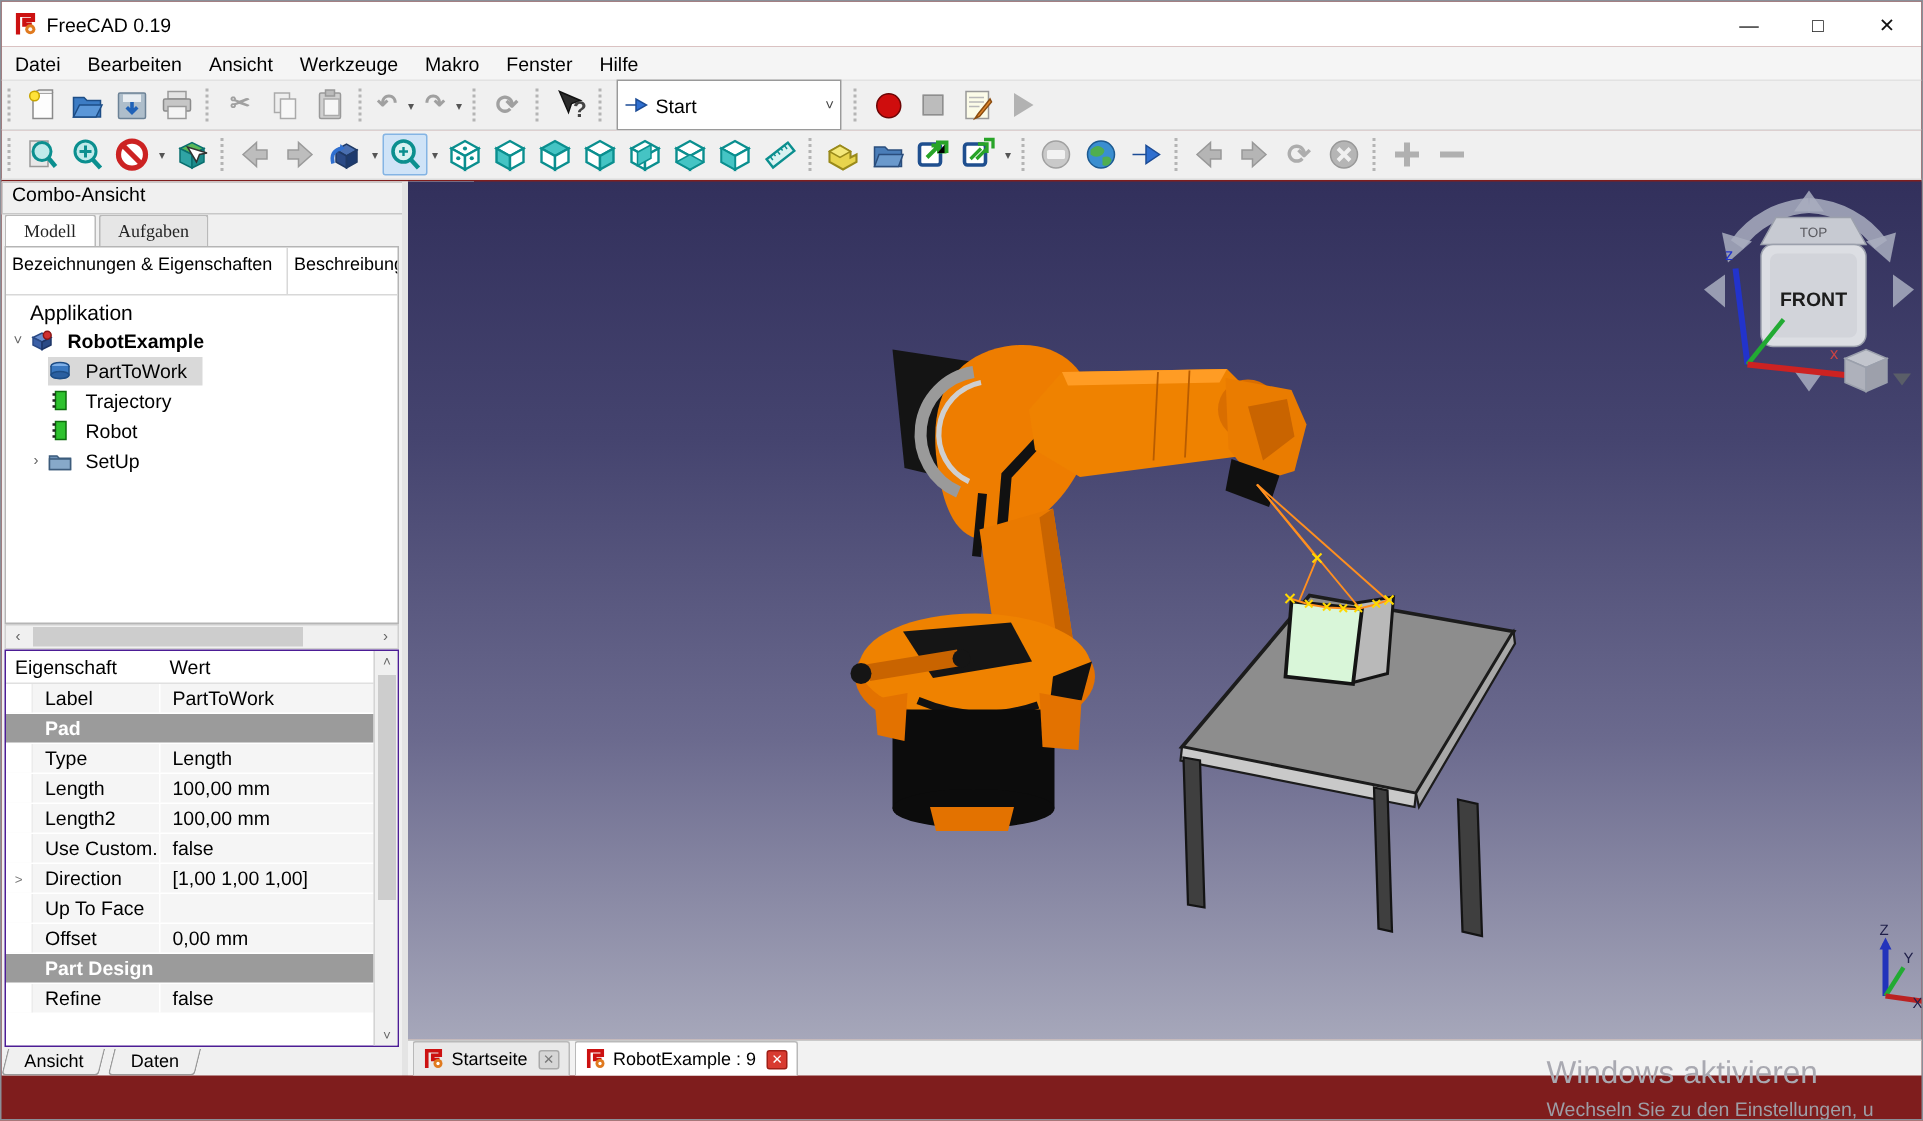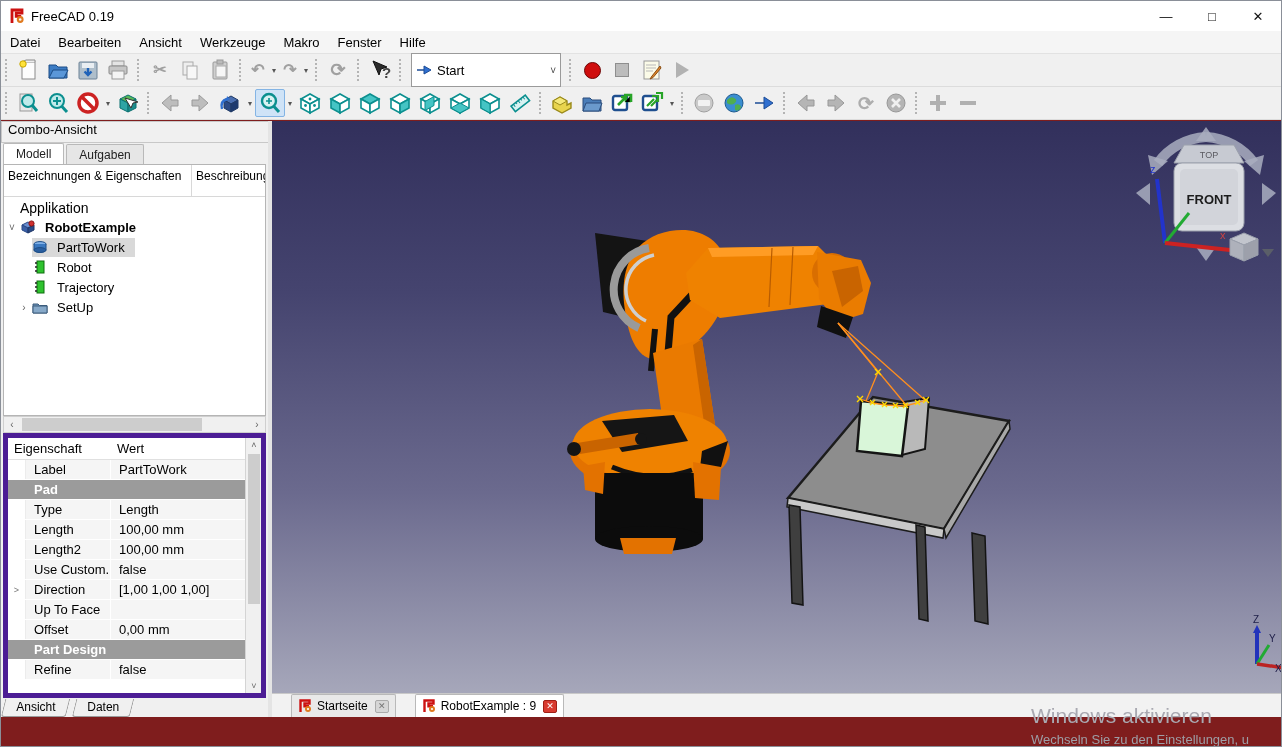--- a/index.html
+++ b/index.html
@@ -33,21 +33,21 @@
   .rec-dot { width:17px; height:17px; border-radius:50%; background:#cf0d0d; border:1px solid #6d0505; }
   .stop-sq { width:14px; height:14px; background:#bcbcbc; border:1px solid #8e8e8e; }
   .play-tri { width:0; height:0; border-left:13px solid #b2b2b2; border-top:8px solid transparent; border-bottom:8px solid transparent; }
 
   
   .panel { left:0; top:120px; width:267px; height:596px; background:#f0f0f0; }
   .panel-header { left:0; top:0; width:315px; height:22px; display:flex; border:1px solid #c8c8c8; background:#f0f0f0; }
   .panel-header .ph-title { font-size:13px; color:#000; margin-left:6px; flex:1; }
   .ph-btn { width:18px; height:16px; display:flex; align-items:center; justify-content:center; font-size:11px; color:#333; }
   .float-glyph { width:9px; height:8px; border:1px solid #444; border-top:2px solid #444; position:relative; }
-  .ptabs { left:2px; top:22px; height:21px; display:flex; align-items:center; }
+  .ptabs { left:2px; top:22px; height:21px; display:flex; align-items:flex-start;font-family:Liberation Serif, serif; }
   .ptab { font-size:12px; padding:3px 12px 2px; border:1px solid #b9b9b9; border-bottom:none; background:#e6e6e6; color:#222; margin-right:2px; border-radius:2px 2px 0 0; }
   .ptab.active { background:#fff; height:21px; }
 
   .treebox { left:2px; top:43px; width:263px; height:252px; background:#fff; border:1px solid #b5b5b5; overflow:hidden; }
   .tree-header { display:flex; height:32px; border-bottom:1px solid #d8d8d8; font-size:12px; color:#000; }
   .tree-header > div { padding:4px 4px 0 4px; overflow:hidden; white-space:nowrap; }
   .th1 { width:188px; border-right:1px solid #d8d8d8; }
   .th2 { flex:1; }
   .tree-row { display:flex; align-items:center; height:20px; font-size:13px; color:#000; white-space:nowrap; }
   .tree-row .exp { width:16px; text-align:center; color:#666; font-size:10px; }
@@ -55,21 +55,21 @@
   .tree-label { padding:1px 4px; }
   .tree-row.selected .sel { background:#d9d9d9; display:flex; align-items:center; padding:1px 6px 1px 0; }
   .app-row { font-size:14px; padding:3px 0 1px 16px; }
   .bold { font-weight:bold; }
   .indent1 { margin-left:12px; }
 
   .hscroll { left:2px; top:295px; width:263px; height:17px; background:#f0f0f0; border:1px solid #cfcfcf; display:flex; align-items:center; }
   .sb-arrow { width:16px; text-align:center; font-size:10px; color:#666; }
   .hthumb { height:13px; background:#cdcdcd; width:180px; margin-left:2px; }
 
-  .propgrid { left:2px; top:312px; width:263px; height:265px; background:#fff; border:5px solid #4c1d95; overflow:hidden; }
+  .propgrid { left:2px; top:312px; width:263px; height:265px; background:#fff; border:1px solid #4c1d95; overflow:hidden; }
   .pg-inner { position:absolute; left:0; top:0; width:247px; }
   .pg-header { display:flex; height:22px; font-size:13px; color:#000; border-bottom:1px solid #e0e0e0; }
   .pg-header > div { padding:3px 6px; }
   .pg-h1 { width:103px; } .pg-h2 { flex:1; }
   .pg-row { display:flex; height:20px; font-size:13px; color:#000; background:#f5f5f5; border-bottom:1px solid #fff; }
   .pg-row .gut { width:18px; background:#fff; border-right:1px solid #ececec; font-size:9px; color:#777; text-align:center; line-height:20px; }
   .pg-row .k { width:85px; padding:2px 4px 0 8px; overflow:hidden; white-space:nowrap; border-right:1px solid #fff; }
   .pg-row .v { flex:1; padding:2px 4px 0 8px; overflow:hidden; white-space:nowrap; }
   .pg-row.group { background:#9b9b9b; color:#fff; font-weight:bold; }
   .pg-row.group .g { padding:2px 4px 0 26px; }
@@ -81,21 +81,21 @@
   .btab { font-size:12px; color:#000; border:1px solid #9a9a9a; border-top:none; padding:1px 12px 2px; background:#f0f0f0; transform:skewX(-14deg); margin-right:6px; border-radius:0 0 3px 3px; }
   .btab span { display:inline-block; transform:skewX(14deg); }
 
   
   .splitter { left:267px; top:120px; width:4px; height:596px; background:#e4e4e4; }
 
   
   .vpcol { left:271px; top:120px; width:1011px; height:596px; }
   .scene { left:0; top:0; width:1011px; height:572px; background:linear-gradient(#32305c 0%, #45446f 30%, #6b6a8e 65%, #a6a7ba 100%); overflow:hidden; }
   .mditabs { left:0; top:572px; width:1011px; height:24px; background:#f2f2f2; border-top:1px solid #c9c9c9; display:flex; align-items:flex-end; }
-  .mtab { display:flex; align-items:center; height:23px; border:1px solid #b9b9b9; border-bottom:none; background:#e9e9e9; padding:0 6px; margin-left:19px; font-size:12px; color:#000; border-radius:2px 2px 0 0; }
+  .mtab { display:flex; align-items:center; height:23px; border:1px solid #b9b9b9; border-bottom:none; background:#e9e9e9; padding:0 6px; margin-left:3px; font-size:12px; color:#000; border-radius:2px 2px 0 0; }
   .mtab.active { background:#fff; }
   .mtab .fc-ico { margin:0 5px 0 0; width:14px; height:14px; }
   .mclose { width:14px; height:13px; margin-left:7px; font-size:9px; display:flex; align-items:center; justify-content:center; border-radius:2px; }
   .mclose.gray { background:#d6d6d6; border:1px solid #aaa; color:#777; }
   .mclose.red { background:#d83b30; border:1px solid #a01f16; color:#fff; }
 
   
   .statusbar { left:0; top:716px; width:100%; height:31px; background:#f0f0f0; border-top:1px solid #dadada; }
   .status-msg { position:absolute; left:6px; top:8px; font-size:13px; color:#111; }
   .nav-sel { position:absolute; left:1078px; top:6px; display:flex; align-items:center; font-size:12px; color:#111; z-index:6; }
@@ -483,31 +483,31 @@
           </span>
       </div>
       <div class="tree-row indent1">
         <span class="exp"></span>
         <span class="ticon">
           <svg viewBox="0 0 16 14" width="16" height="14">
               <rect x="5" y="1" width="7" height="12" fill="#2ec22e" stroke="#0c6e0c"></rect>
               <path d="M5 3 h-2 M5 7 h-2 M5 11 h-2" stroke="#222" stroke-width="1.6"></path>
             </svg>
           </span>
-        <span class="tree-label">Robot</span>
+        <span class="tree-label">Trajectory</span>
       </div>
       <div class="tree-row indent1">
         <span class="exp"></span>
         <span class="ticon">
           <svg viewBox="0 0 16 14" width="16" height="14">
               <rect x="5" y="1" width="7" height="12" fill="#2ec22e" stroke="#0c6e0c"></rect>
               <path d="M5 3 h-2 M5 7 h-2 M5 11 h-2" stroke="#222" stroke-width="1.6"></path>
             </svg>
           </span>
-        <span class="tree-label">Trajectory</span>
+        <span class="tree-label">Robot</span>
       </div>
       <div class="tree-row indent1">
         <span class="exp">›</span>
         <span class="ticon">
           <svg viewBox="0 0 16 14" width="16" height="14">
               <path d="M1 4 h5 l1.5 1.5 H15 V13 H1 z" fill="#6f93b8" stroke="#3d5c7c"></path>
               <path d="M1 6 h14 v7 H1 z" fill="#87a9c9" stroke="#3d5c7c"></path>
             </svg>
           </span>
         <span class="tree-label">SetUp</span>

